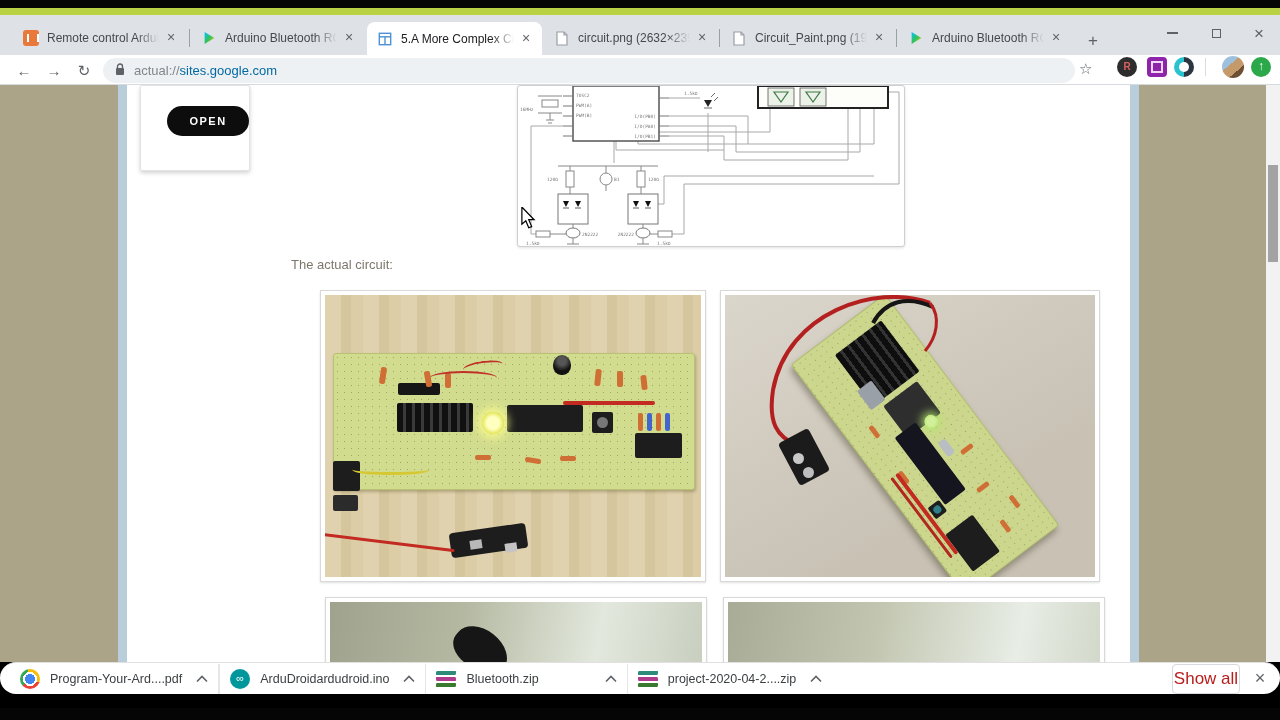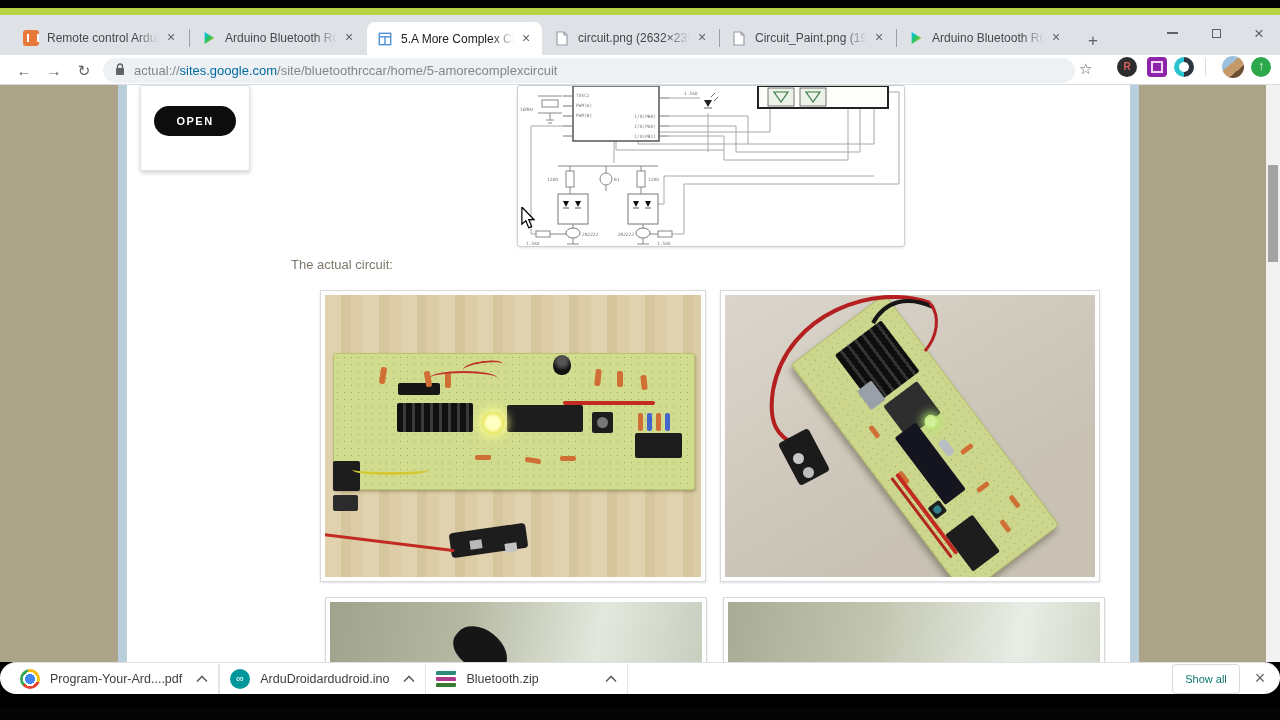--- a/index.html
+++ b/index.html
@@ -63,21 +63,21 @@
 
   
   #content { left:0; top:85px; width:1280px; height:577px; background:#aca489; overflow:hidden; }
   #page-col { position:absolute; left:118px; top:0; width:1021px; height:577px;
     background:#fff; border-left:9px solid #b9cedb; border-right:9px solid #b9cedb; }
   #scrollbar { position:absolute; left:1266px; top:0; width:14px; height:577px; background:#f2f2f2; }
   #scroll-thumb { position:absolute; left:2px; top:80px; width:10px; height:97px; background:#a3a3a3; }
 
   #drive-card { left:140px; top:0; width:110px; height:86px; background:#fff;
     border:1px solid #e3e3e3; border-radius:2px; box-shadow:0 2px 4px rgba(0,0,0,.18);
-    display:flex; align-items:flex-start; justify-content:center; }
+    display:flex; align-items:flex-start; justify-content:flex-end; }
   #open-btn { margin-top:20px; width:82px; height:30px; background:#0d0d0d; color:#fff;
     border:none; border-radius:15px; font-size:11px; font-weight:bold; letter-spacing:1.5px;
     font-family:"Liberation Sans", sans-serif; }
 
   #schematic-card { left:517px; top:0; width:388px; height:162px; background:#fff;
     border:1px solid #cfcfcf; border-radius:3px; box-shadow:0 1px 3px rgba(0,0,0,.12); }
   #schematic-card svg { display:block; }
   .sch-label { font-size:4.5px; fill:#777; font-family:"DejaVu Sans Mono", monospace; }
 
   #caption { left:291px; top:172px; font-size:13px; color:#7d776b; }
@@ -123,21 +123,21 @@
   .ico-file::after { content:""; position:absolute; right:-1px; top:-1px; width:5px; height:5px;
     background:#fff; border-left:1.4px solid #9aa0a6; border-bottom:1.4px solid #9aa0a6; }
   .ico-arduino { border-radius:50%; background:#00979c; color:#fff; font-size:11px;
     text-align:center; line-height:19px; }
   .ico-rar { display:flex; flex-direction:column; justify-content:center; gap:2px; }
   .ico-rar span { height:4px; border-radius:1px; }
   .ico-rar .b1 { background:#2e8b7a; transform:skewX(-8deg); }
   .ico-rar .b2 { background:#b03a8c; transform:skewX(6deg); }
   .ico-rar .b3 { background:#3a7a2e; transform:skewX(-5deg); }
   #show-all { margin-left:auto; width:68px; height:30px; border:1px solid #d6d9dd; border-radius:4px;
-    background:#fff; font-size:11px; color:#0f766e; font-family:"Liberation Sans",sans-serif; }
+    background:#fff; font-size:17px; color:#b91c1c; font-family:"Liberation Sans",sans-serif; }
   #dl-close { width:40px; text-align:center; font-size:18px; color:#5f6368; }
 
   #letterbox-bottom { left:0; top:708px; width:1280px; height:12px; background:#050505; }
 </style>
 </head>
 <body>
 
 <div id="stage">
 
   <div class="abs" id="letterbox-top"></div>
@@ -231,21 +231,20 @@
     <div class="nav-ico" style="left:72px">↻</div>
     <div id="omnibox">
       <span class="lock">
         <svg width="10" height="13" viewBox="0 0 10 13">
             <rect x="1" y="5" width="8" height="7" rx="1" fill="#5f6368"></rect>
             <path d="M2.5,5 V3.5 a2.5,2.5 0 0 1 5,0 V5" fill="none" stroke="#5f6368" stroke-width="1.4"></path>
           </svg>
       </span>
       <span class="url-dim">actual://</span>
         <span class="url-host">sites.google.com</span>
-        <span class="url-dim">/site/bluetoothrccar/home/5-amorecomplexcircuit</span>
     </div>
     <div class="star">☆</div>
   </div>
   <div class="abs ext" id="ext-r">R</div>
   <div class="abs ext" id="ext-purple"></div>
   <div class="abs ext" id="ext-teal"></div>
   <div class="abs" id="toolbar-sep"></div>
   <div class="abs" id="avatar"></div>
   <div class="abs ext" id="ext-green">↑</div>
 
@@ -453,18 +452,29 @@
           <span class="b1"></span>
           <span class="b2"></span>
           <span class="b3"></span>
         </span>
       <span class="dl-name">Bluetooth.zip</span>
       <svg class="dl-caret" style="margin-left:52px" viewBox="0 0 12 8">
           <polyline points="1,6.5 6,1.5 11,6.5" fill="none" stroke="#5f6368" stroke-width="1.6"></polyline>
         </svg>
     </div>
     <div class="dl-sep"></div>
+    <div class="dl-item">
+      <span class="dl-ico ico-rar">
+          <span class="b1"></span>
+          <span class="b2"></span>
+          <span class="b3"></span>
+        </span>
+      <span class="dl-name">project-2020-04-2....zip</span>
+      <svg class="dl-caret" viewBox="0 0 12 8">
+          <polyline points="1,6.5 6,1.5 11,6.5" fill="none" stroke="#5f6368" stroke-width="1.6"></polyline>
+        </svg>
+    </div>
     <button id="show-all">Show all</button>
     <div id="dl-close">×</div>
   </div>
 
   <div class="abs" id="letterbox-bottom"></div>
 </div>
 
 </body></html>

